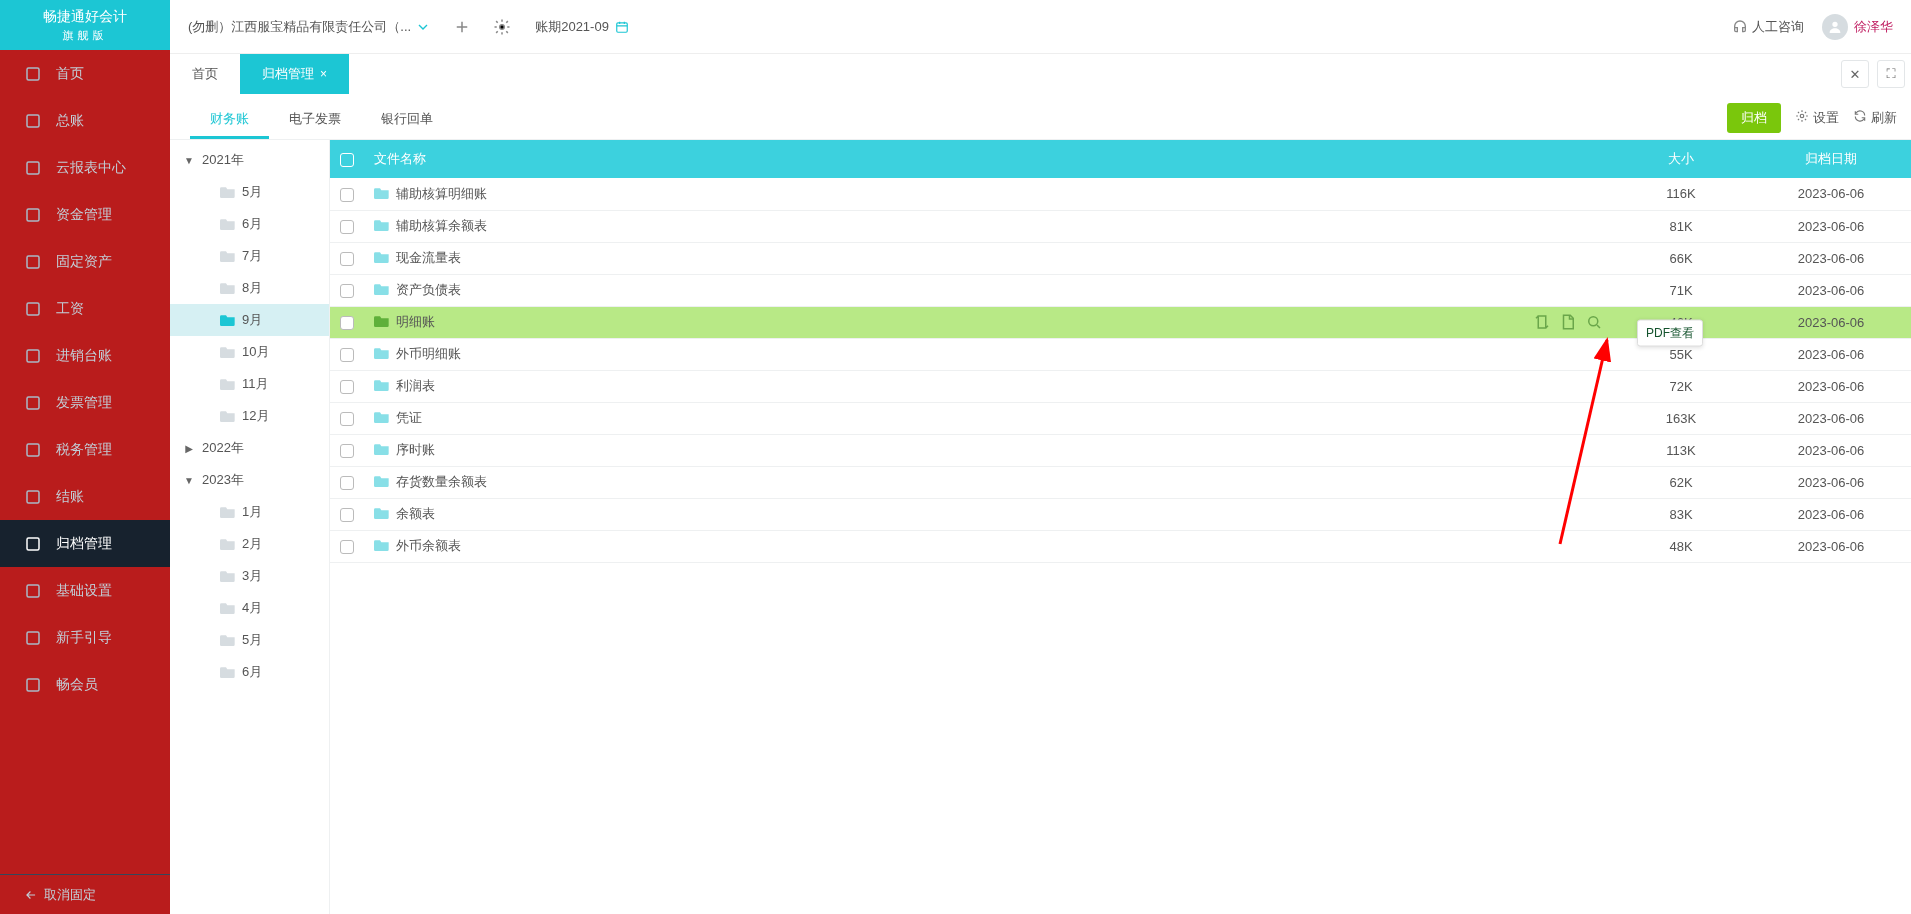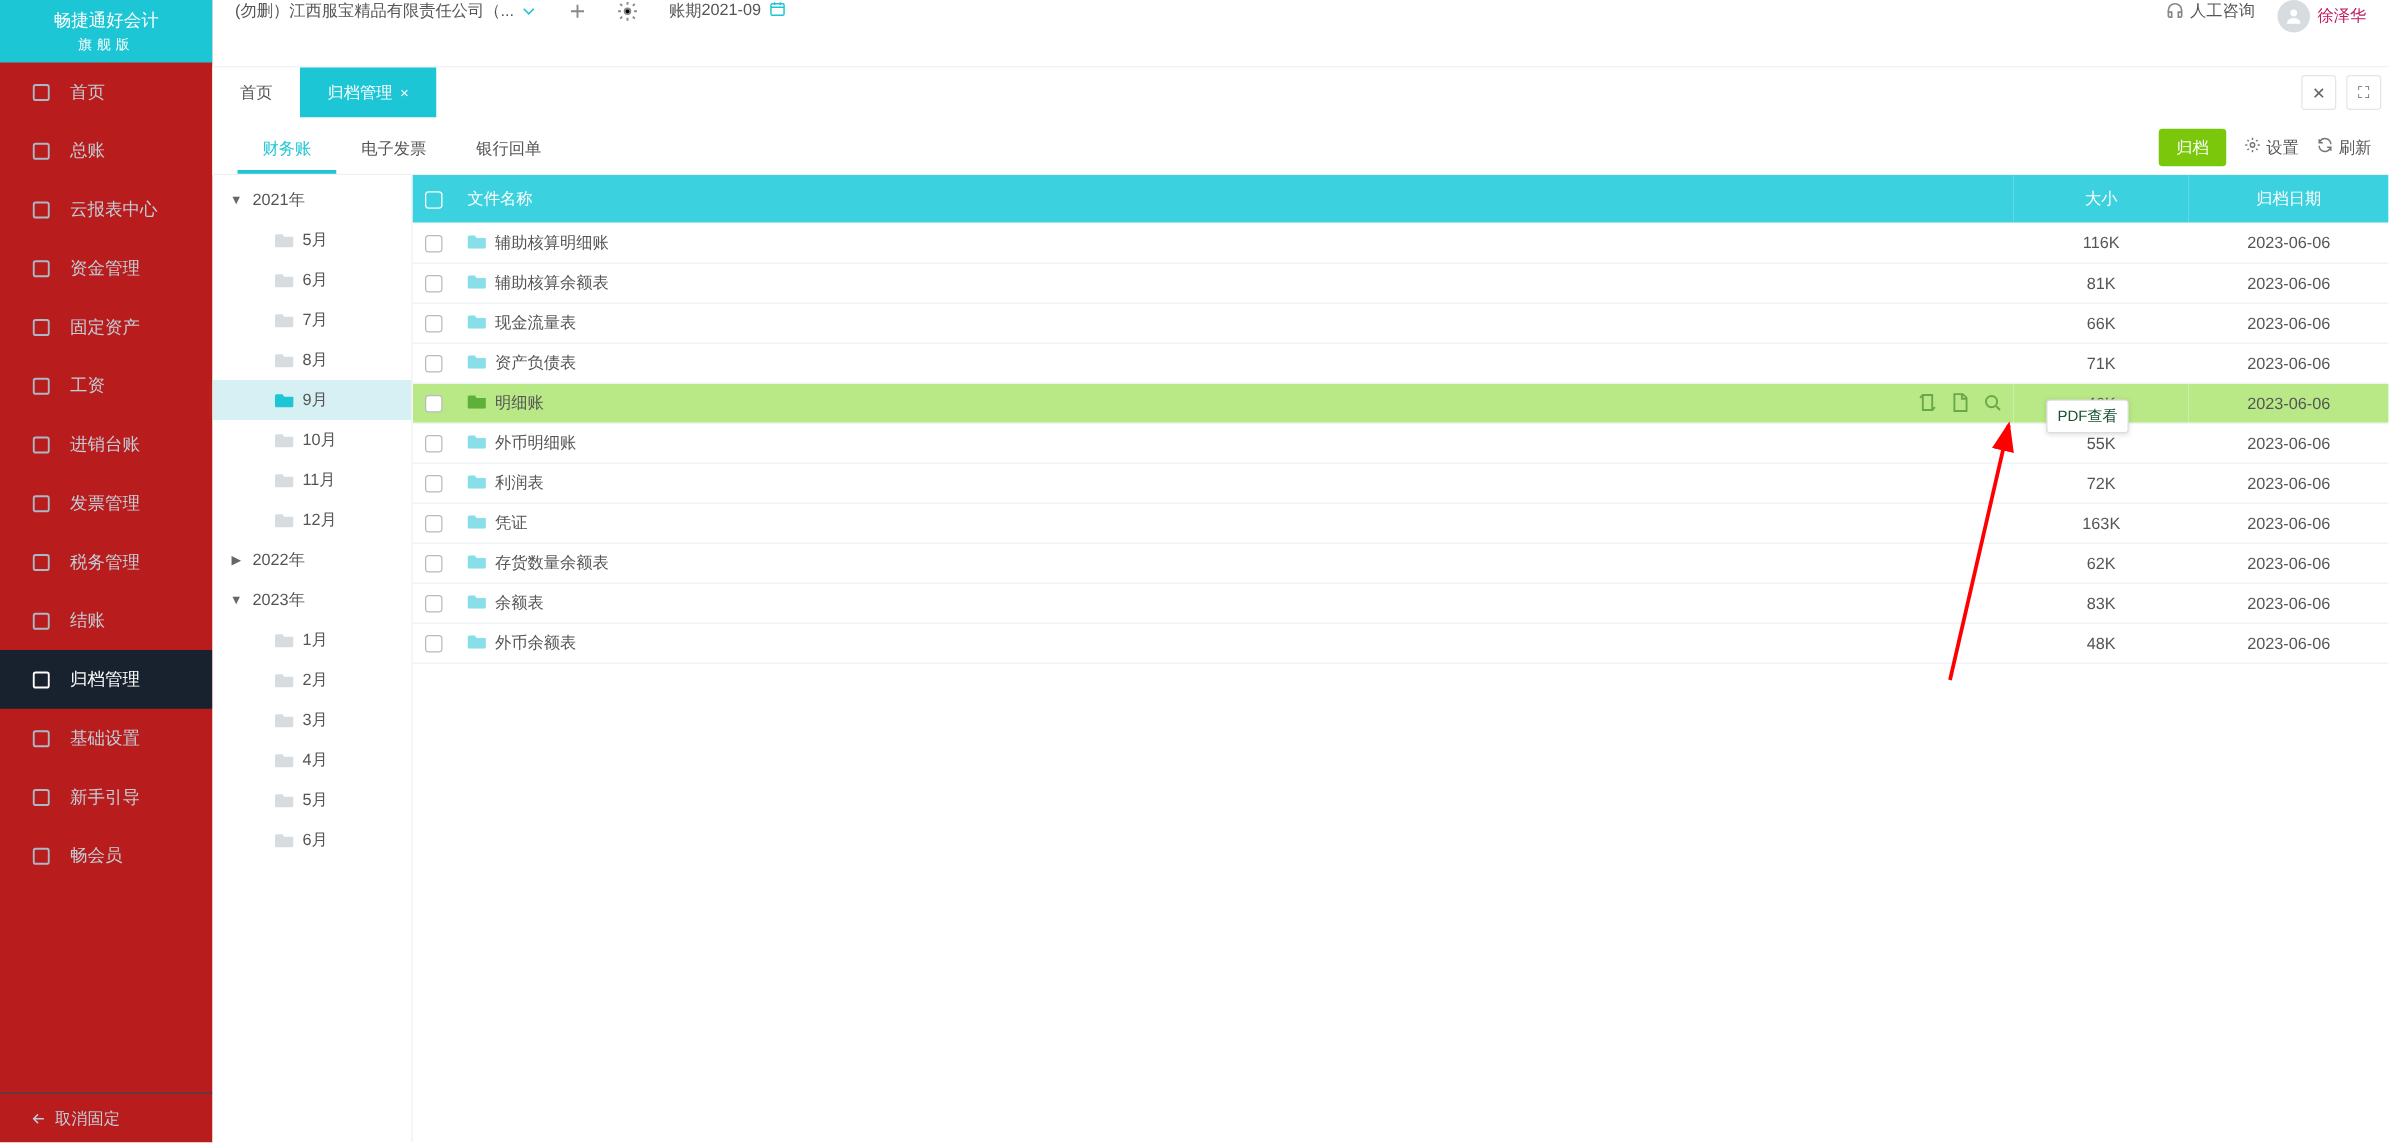--- a/index.html
+++ b/index.html
@@ -10,21 +10,21 @@
 .logo-sub{font-size:11px;letter-spacing:4px;margin-top:2px;}
 .nav{flex:1;overflow-y:auto;}
 .nav-item{display:flex;align-items:center;height:47px;padding:0 24px;cursor:pointer;color:#c2ced7;}
 .nav-item.active{background:#17222e;color:#fff;}
 .nav-icon{width:18px;height:18px;margin-right:14px;flex:0 0 18px;stroke:#a9b9c6;fill:none;}
 .nav-item.active .nav-icon{stroke:#fff;}
 .nav-label{font-size:14px;}
 .sidebar-footer{height:40px;display:flex;align-items:center;padding-left:24px;border-top:1px solid #35475b;color:#c2ced7;cursor:pointer;}
 .sidebar-footer svg{width:14px;height:14px;margin-right:6px;stroke:#c2ced7;}
 .main{flex:1;background:#fff;display:flex;flex-direction:column;}
-.topbar{height:54px;display:flex;align-items:flex-start;padding:0 18px;border-bottom:1px solid #eee;}
+.topbar{height:54px;display:flex;align-items:center;padding:0 18px;border-bottom:1px solid #eee;}
 .company{display:flex;align-items:center;max-width:260px;cursor:pointer;color:#555;}
 .company-name{white-space:nowrap;overflow:hidden;text-overflow:ellipsis;}
 .chevron-down{width:16px;height:16px;margin-left:4px;stroke:#1cc6d4;}
 .topbar-icon{width:18px;height:18px;margin-left:22px;stroke:#888;cursor:pointer;}
 .period-label{margin-left:24px;color:#555;}
 .period-val{margin-left:0;color:#555;}
 .period-cal{width:14px;height:14px;margin-left:6px;stroke:#1cc6d4;}
 .spacer{flex:1;}
 .support{display:flex;align-items:center;cursor:pointer;color:#555;margin-right:18px;}
 .support svg{width:16px;height:16px;margin-right:4px;stroke:#888;}
@@ -453,20 +453,28 @@
                 <td><svg class="file-folder" viewBox="0 0 24 18">
                     <path d="M2 2h7l2 3h11v11a2 2 0 01-2 2H2a2 2 0 01-2-2V4a2 2 0 012-2z"></path>
                   </svg><span>凭证</span></td>
                 <td class="size">163K</td>
                 <td class="date">2023-06-06</td>
               </tr>
               <tr>
                 <td class="chk"><span class="chk-box"></span></td>
                 <td><svg class="file-folder" viewBox="0 0 24 18">
                     <path d="M2 2h7l2 3h11v11a2 2 0 01-2 2H2a2 2 0 01-2-2V4a2 2 0 012-2z"></path>
+                  </svg><span>序时账</span></td>
+                <td class="size">113K</td>
+                <td class="date">2023-06-06</td>
+              </tr>
+              <tr>
+                <td class="chk"><span class="chk-box"></span></td>
+                <td><svg class="file-folder" viewBox="0 0 24 18">
+                    <path d="M2 2h7l2 3h11v11a2 2 0 01-2 2H2a2 2 0 01-2-2V4a2 2 0 012-2z"></path>
                   </svg><span>存货数量余额表</span></td>
                 <td class="size">62K</td>
                 <td class="date">2023-06-06</td>
               </tr>
               <tr>
                 <td class="chk"><span class="chk-box"></span></td>
                 <td><svg class="file-folder" viewBox="0 0 24 18">
                     <path d="M2 2h7l2 3h11v11a2 2 0 01-2 2H2a2 2 0 01-2-2V4a2 2 0 012-2z"></path>
                   </svg><span>余额表</span></td>
                 <td class="size">83K</td>

